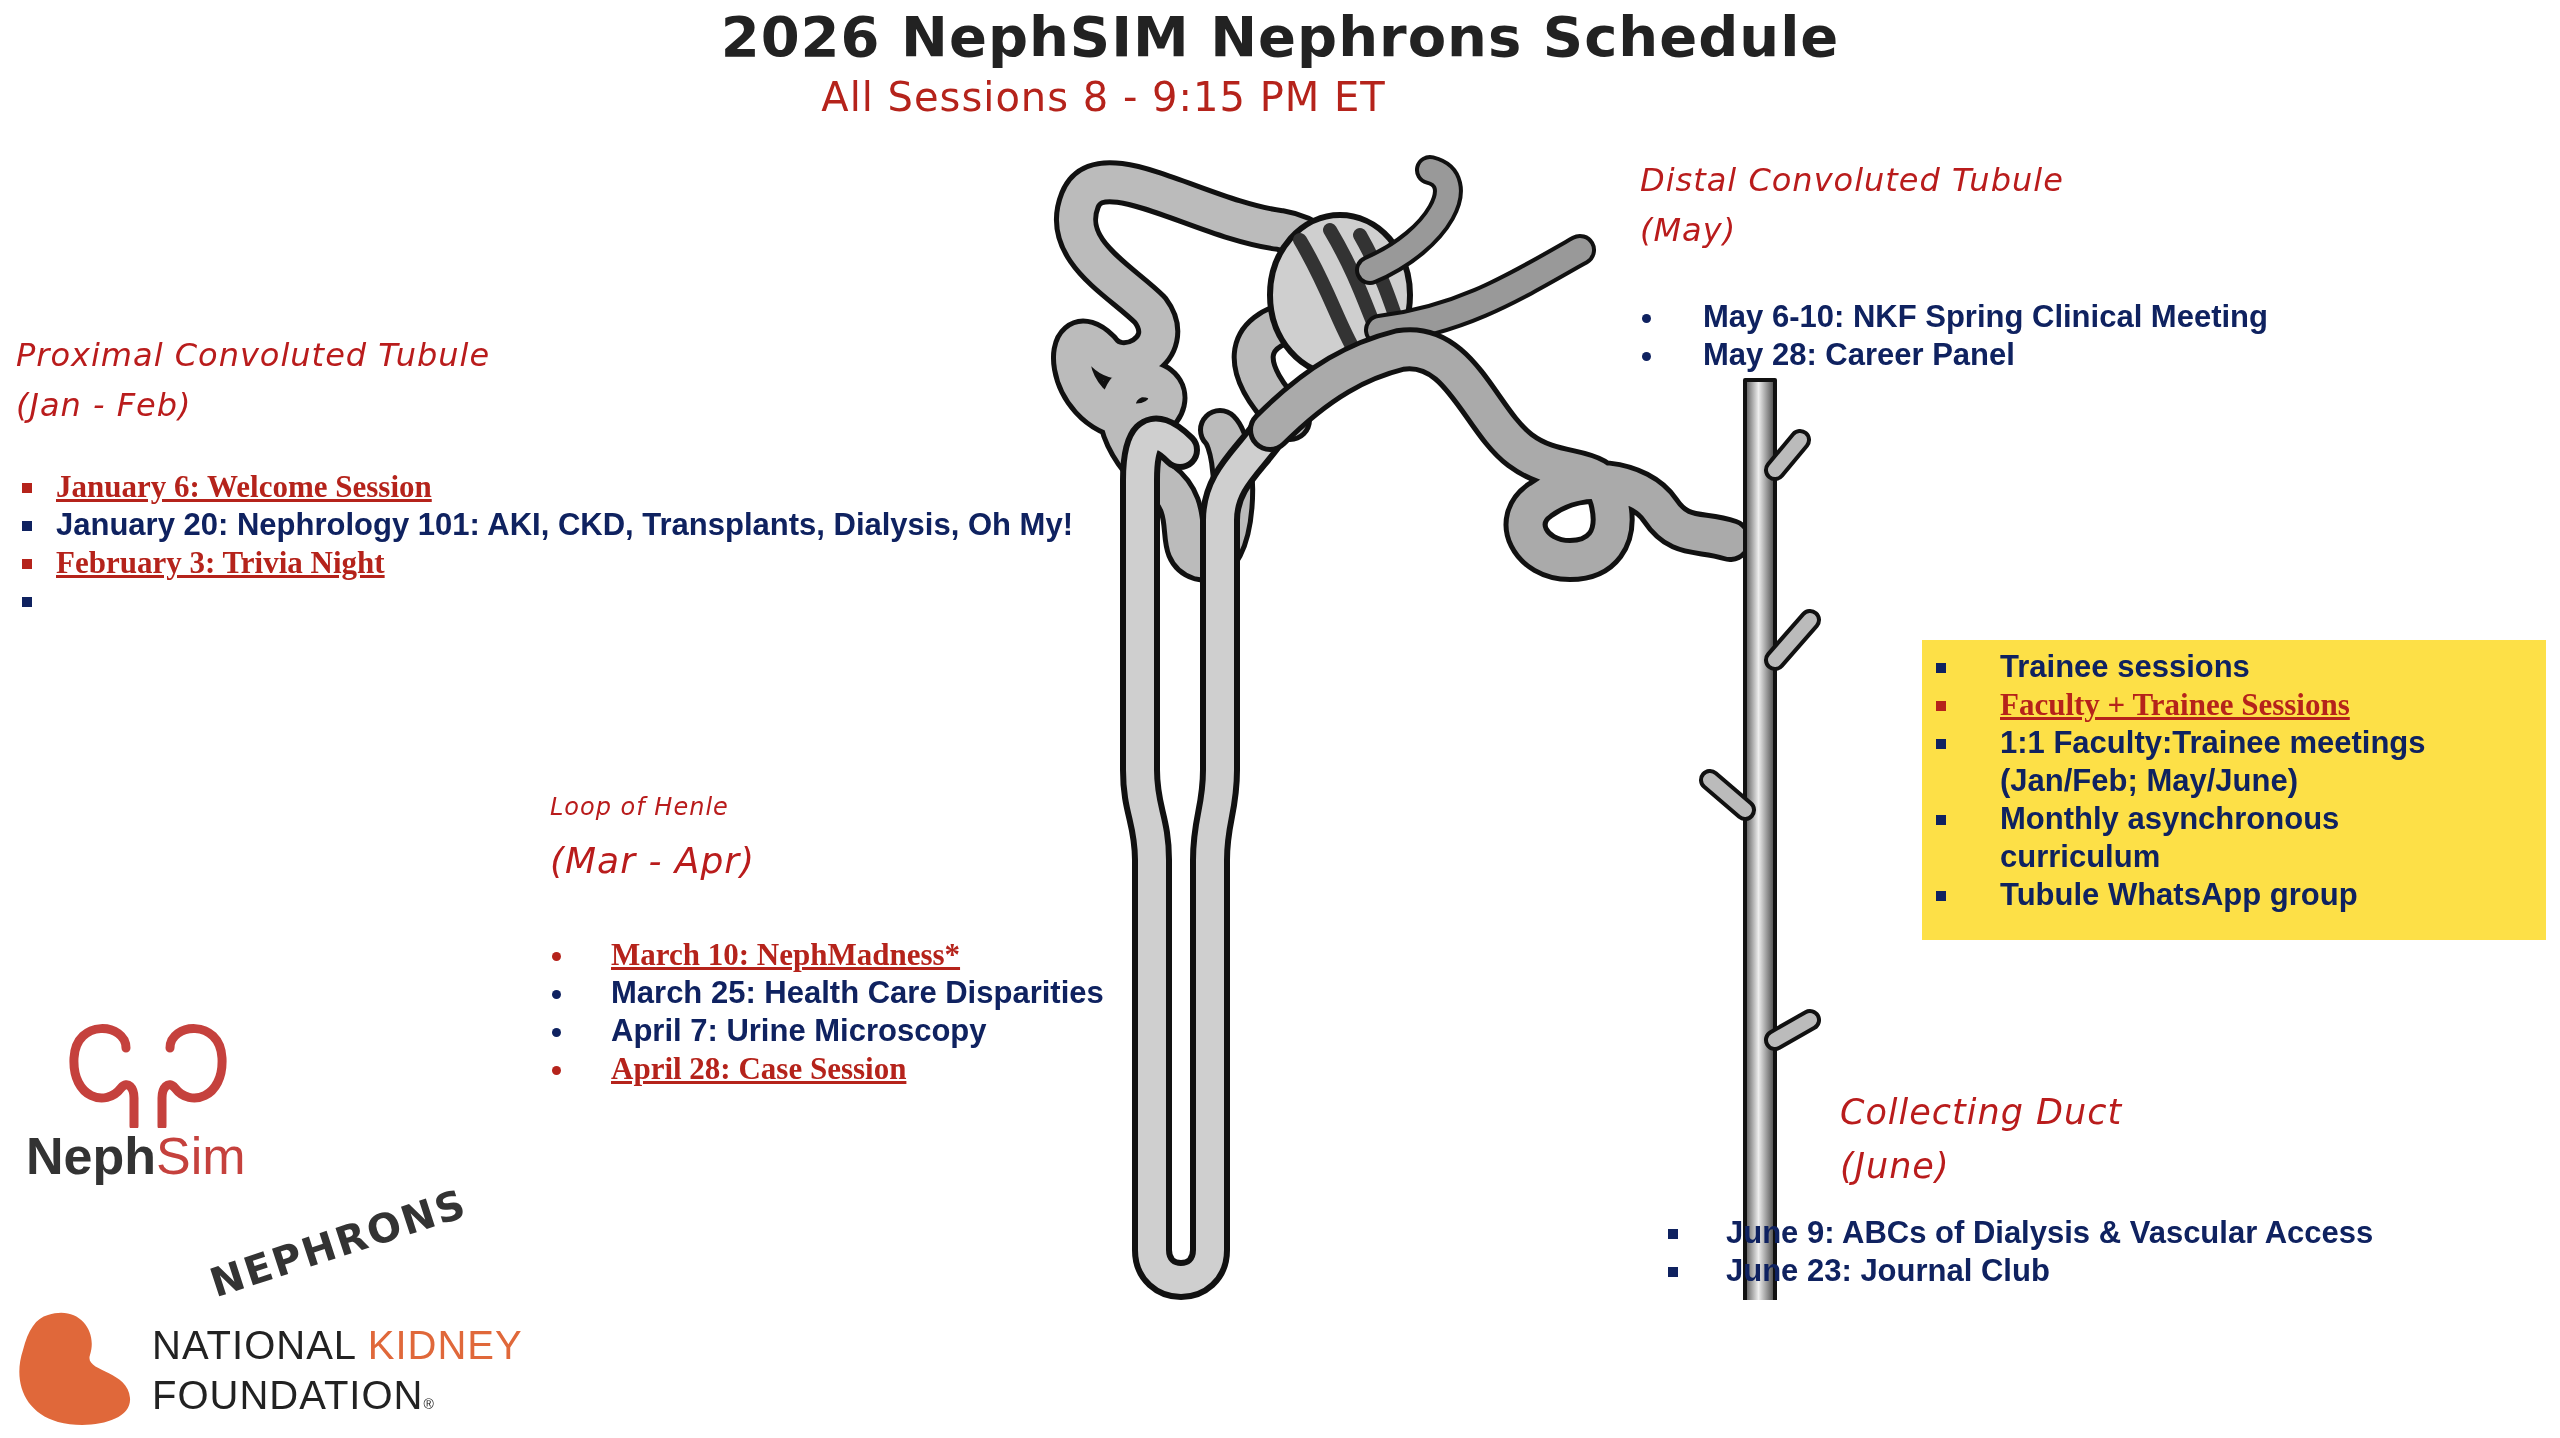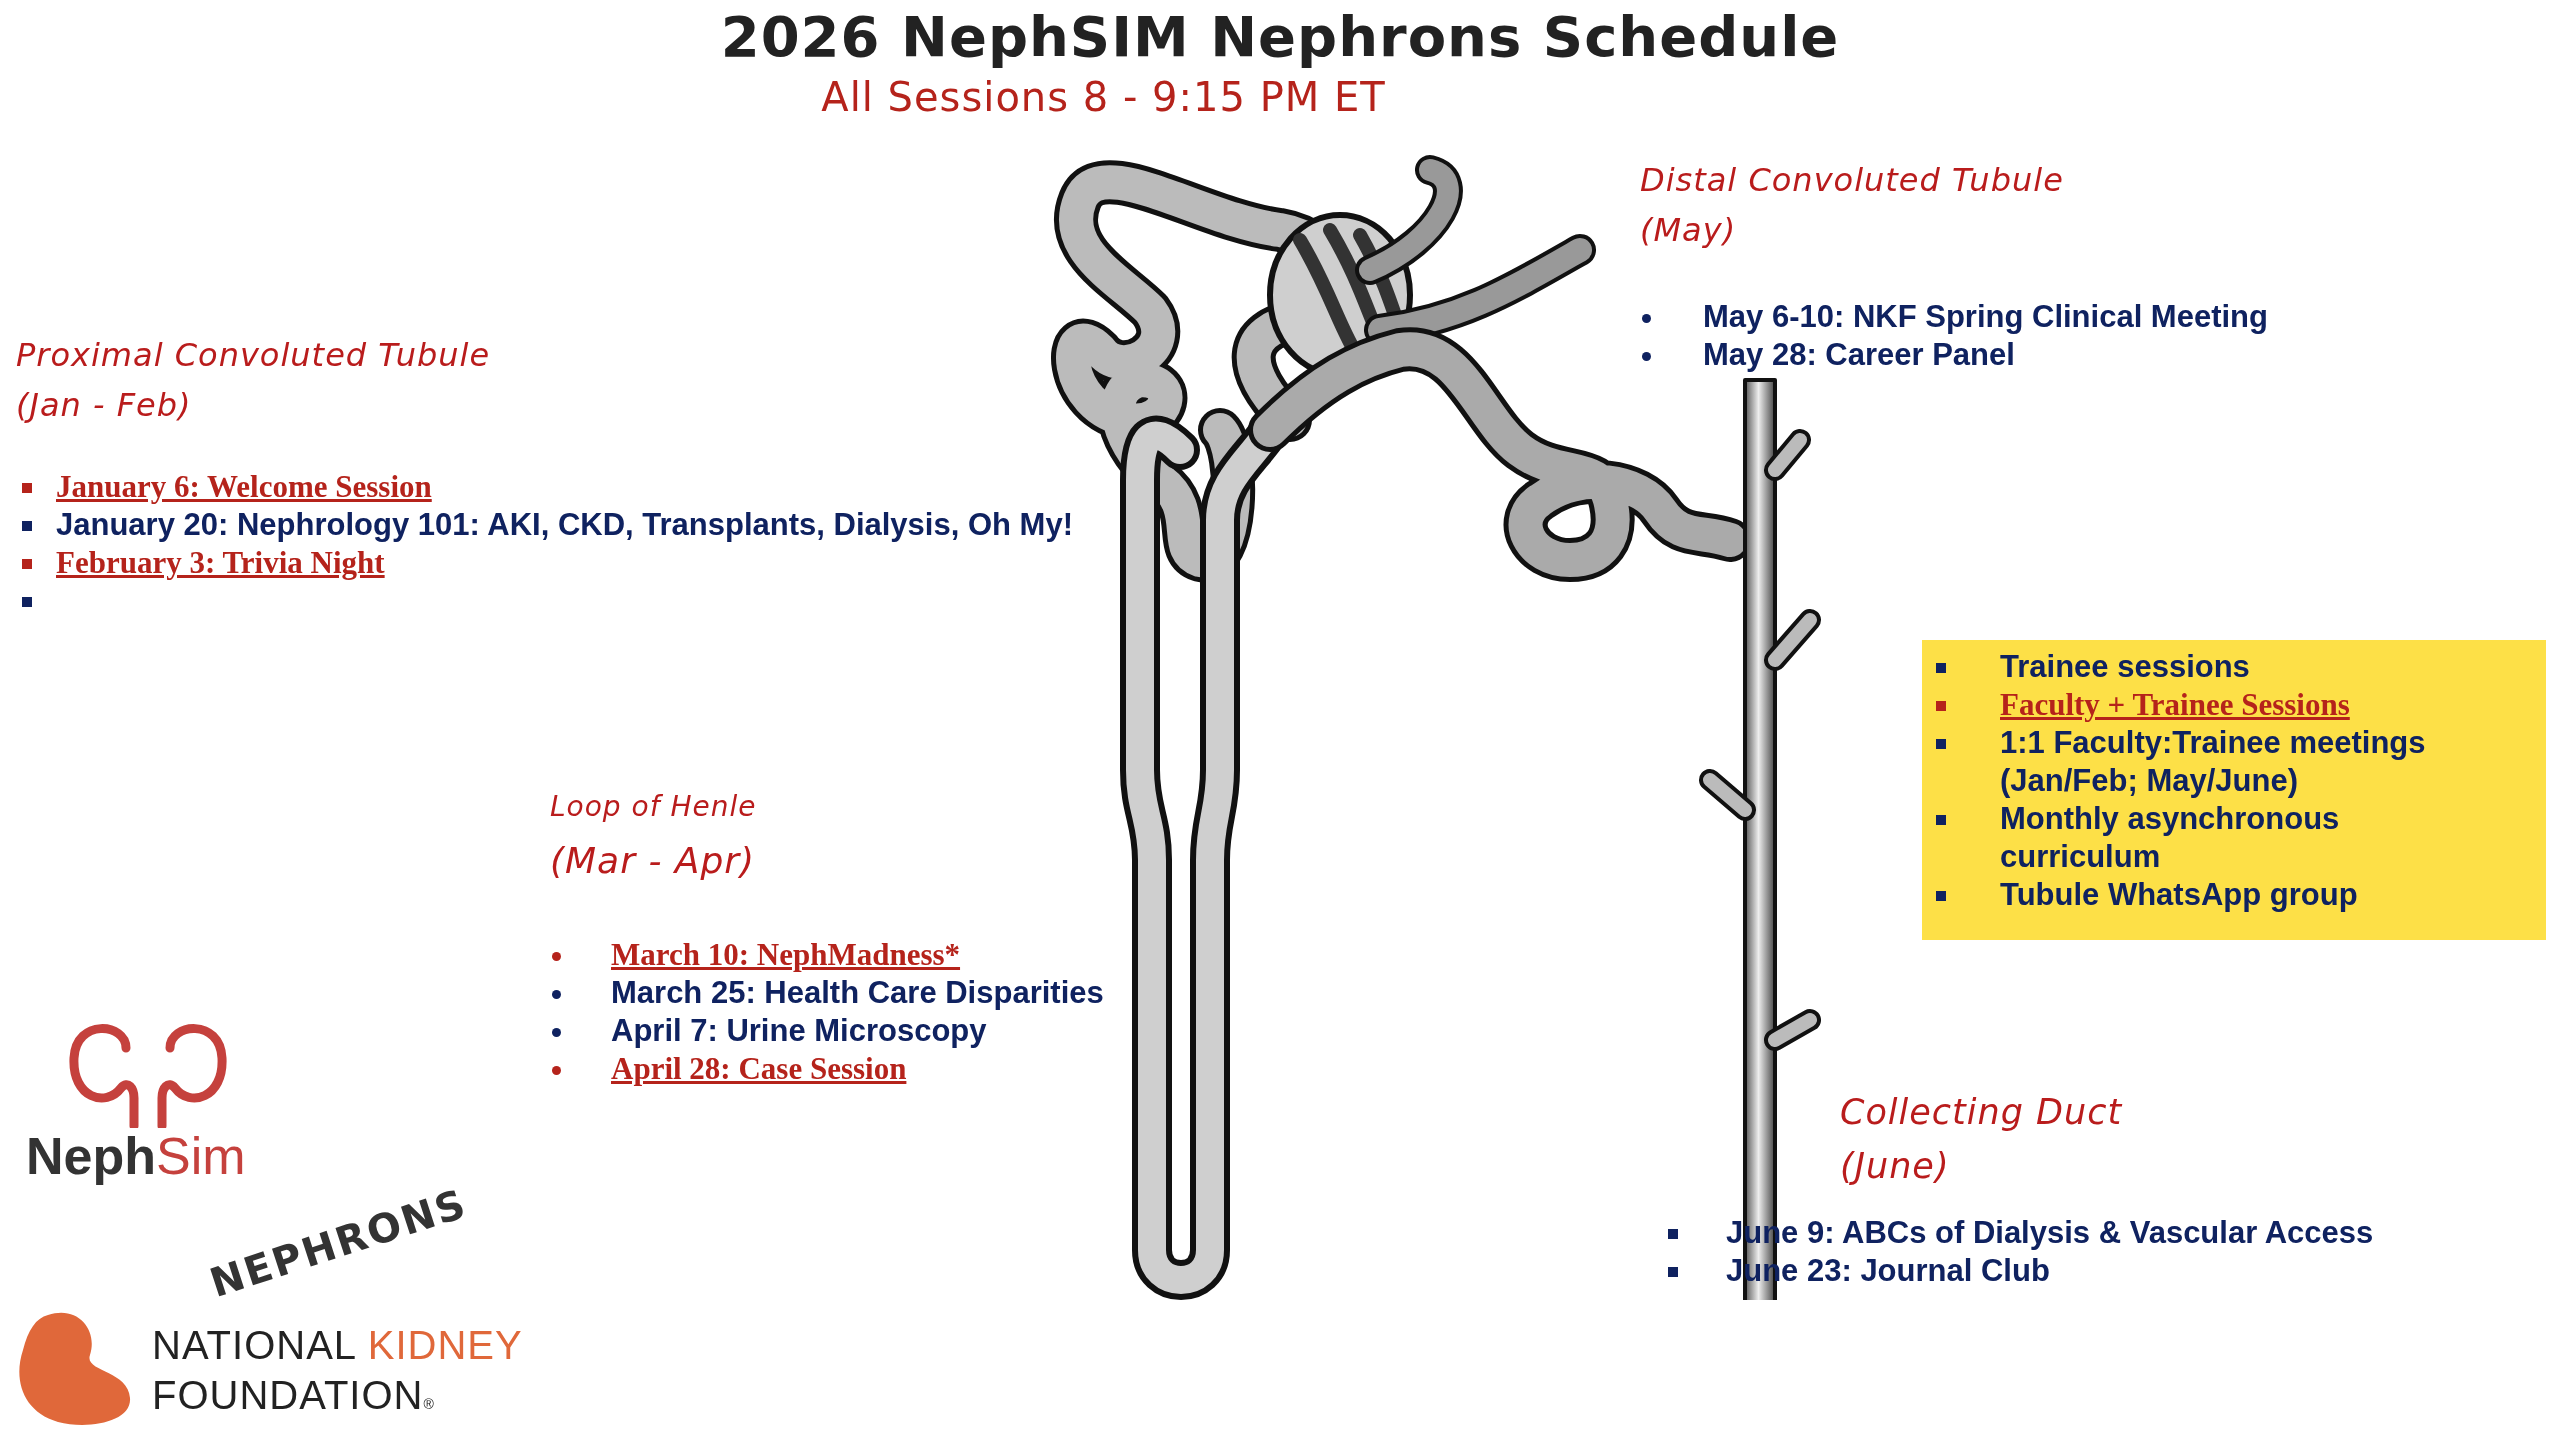--- a/index.html
+++ b/index.html
@@ -83,21 +83,21 @@
       <span style="width:24px;display:inline-block"></span>
       <span class="txt">February 3: Trivia Night</span>
     </li>
   <li>
       <span class="bullet"></span>
       <span style="width:24px;display:inline-block"></span>
     </li>
 </ul>
 
 <div class="abs" style="left:550px;top:780px;">
-  <div class="sec-head hand" style="font-size:28px;line-height:54px;">Loop of Henle</div>
+  <div class="sec-head hand" style="font-size:24px;line-height:54px;">Loop of Henle</div>
   <div class="sec-head hand" style="font-size:36px;line-height:54px;">(Mar - Apr)</div>
 </div>
 <ul class="abs items dot" style="left:552px;top:936px;">
   <li class="hl">
       <span class="bullet"></span>
       <span style="width:50px;display:inline-block"></span>
       <span class="txt">March 10: NephMadness*</span>
     </li>
   <li>
       <span class="bullet"></span>

